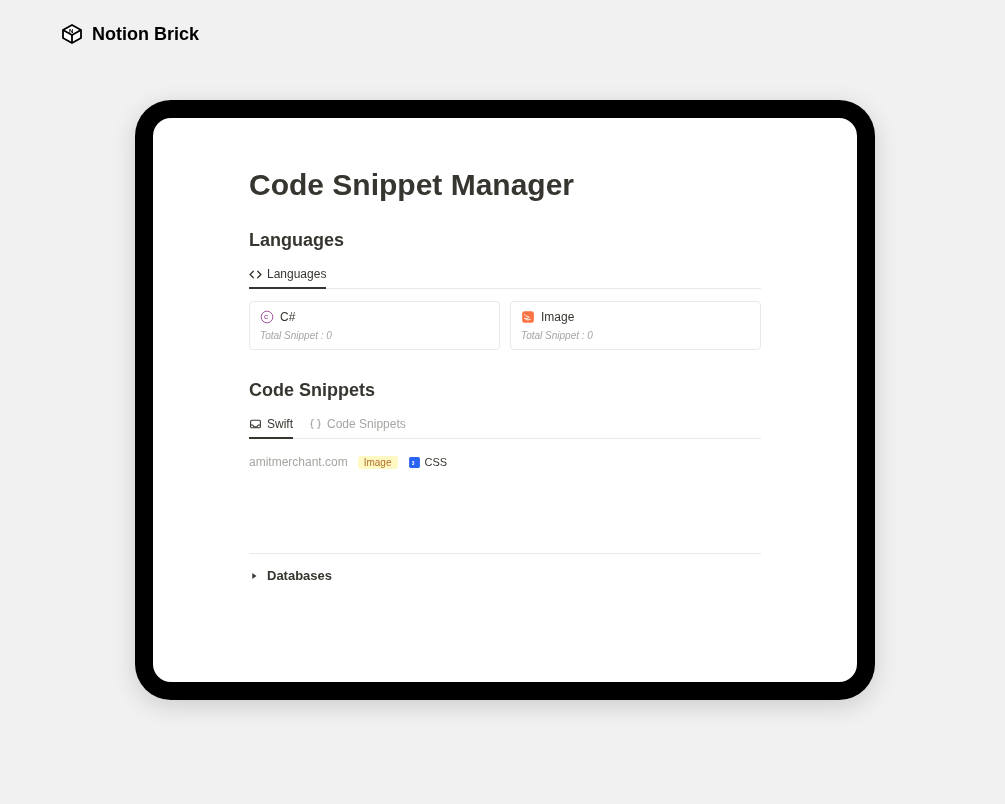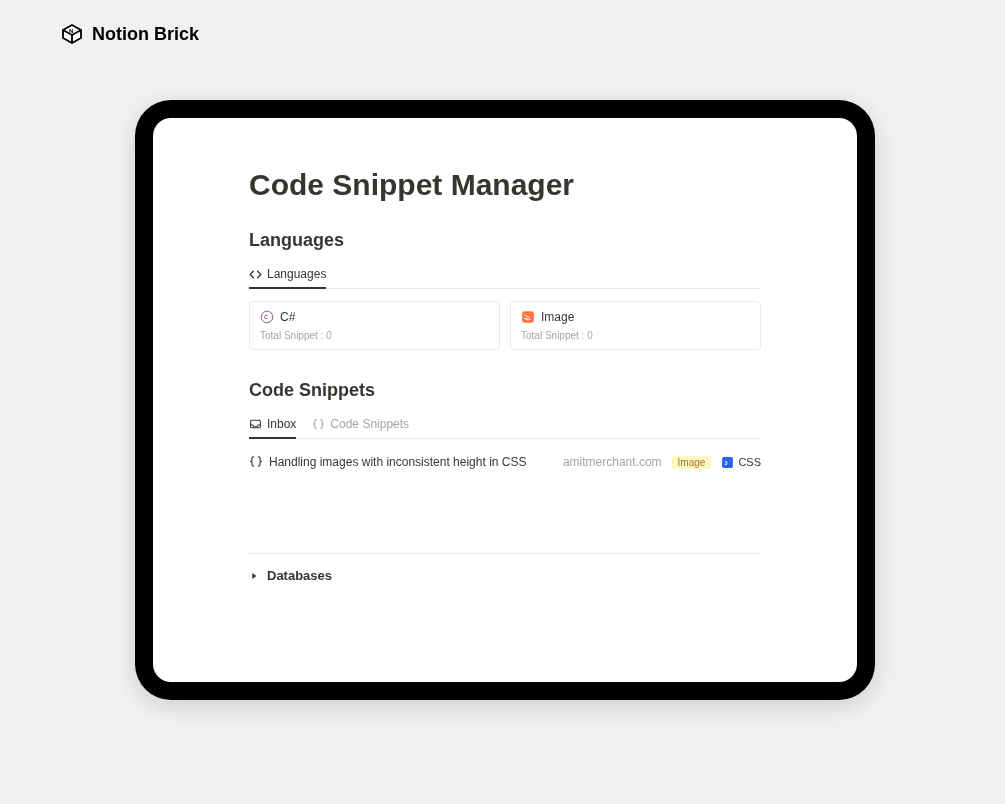--- a/index.html
+++ b/index.html
@@ -98,20 +98,21 @@
     align-items: center;
     gap: 6px;
     font-weight: 500;
     color: #37352f;
     font-size: 12px;
     margin-bottom: 6px;
   }
   .card-sub {
     color: #a5a5a1;
     font-size: 10px;
+    font-style: italic;
   }
   .snippet-row {
     display: flex;
     align-items: center;
     font-size: 12px;
     padding: 4px 0;
     gap: 10px;
   }
   .snippet-title {
     display: flex;
@@ -218,43 +219,34 @@
     <h2 class="section-heading">Code Snippets</h2>
 
     <div class="tabs-row">
       <div class="tab active">
         <span class="icon-small">
           <svg width="13" height="13" viewBox="0 0 24 24" fill="none" stroke="#37352f" stroke-width="2" stroke-linecap="round" stroke-linejoin="round">
             <rect x="3" y="4" width="18" height="14" rx="2"></rect>
             <path d="M3 13h4l2 3h6l2-3h4"></path>
           </svg>
         </span>
-        <span>Inbox</span>
+        <span>Swift</span>
       </div>
       <div class="tab inactive">
         <span class="icon-small">
           <svg width="13" height="13" viewBox="0 0 24 24" fill="none" stroke="#a5a5a1" stroke-width="2" stroke-linecap="round" stroke-linejoin="round">
             <path d="M8 3c-2 0-3 1-3 3v3c0 1-1 2-2 2 1 0 2 1 2 2v3c0 2 1 3 3 3"></path>
             <path d="M16 3c2 0 3 1 3 3v3c0 1 1 2 2 2-1 0-2 1-2 2v3c0 2-1 3-3 3"></path>
           </svg>
         </span>
         <span>Code Snippets</span>
       </div>
     </div>
 
     <div class="snippet-row">
-      <div class="snippet-title">
-        <span class="icon-small">
-          <svg width="14" height="14" viewBox="0 0 24 24" fill="none" stroke="#37352f" stroke-width="2" stroke-linecap="round" stroke-linejoin="round">
-            <path d="M8 3c-2 0-3 1-3 3v3c0 1-1 2-2 2 1 0 2 1 2 2v3c0 2 1 3 3 3"></path>
-            <path d="M16 3c2 0 3 1 3 3v3c0 1 1 2 2 2-1 0-2 1-2 2v3c0 2-1 3-3 3"></path>
-          </svg>
-        </span>
-        <span>Handling images with inconsistent height in CSS</span>
-      </div>
       <span class="snippet-meta">amitmerchant.com</span>
       <span class="tag">Image</span>
       <span class="lang-tag">
         <span class="icon-small">
           <svg width="13" height="13" viewBox="0 0 24 24">
               <rect x="2" y="2" width="20" height="20" rx="3" fill="#2965f1"></rect>
               <text x="7" y="16" font-size="9" fill="#fff" font-weight="700">3</text>
             </svg>
         </span>
         <span>CSS</span>

